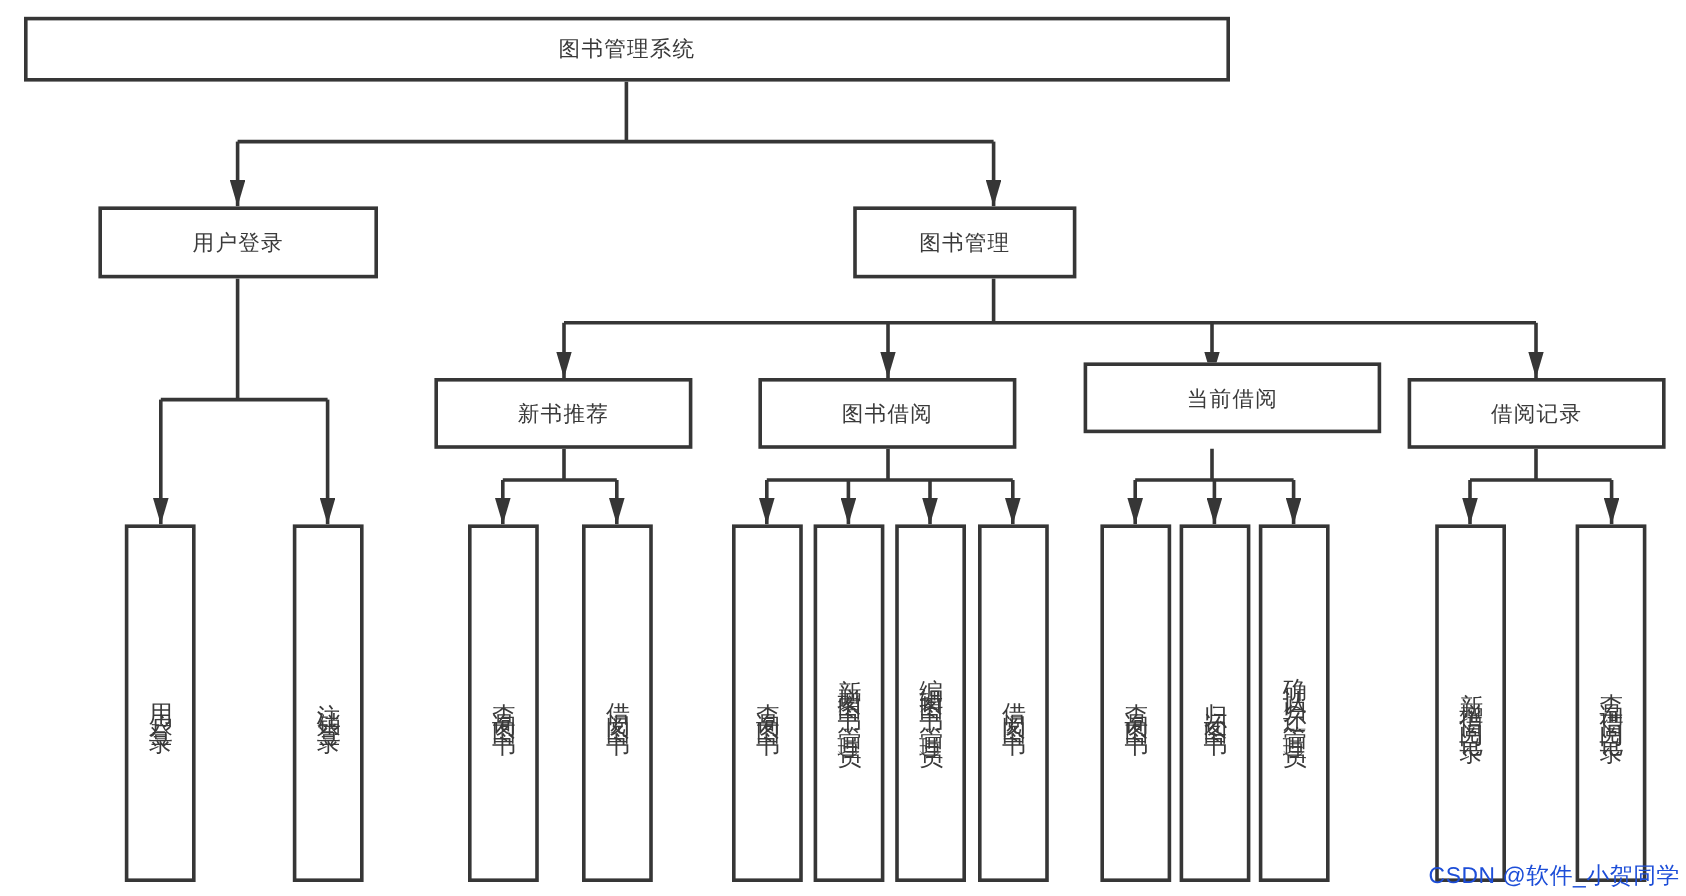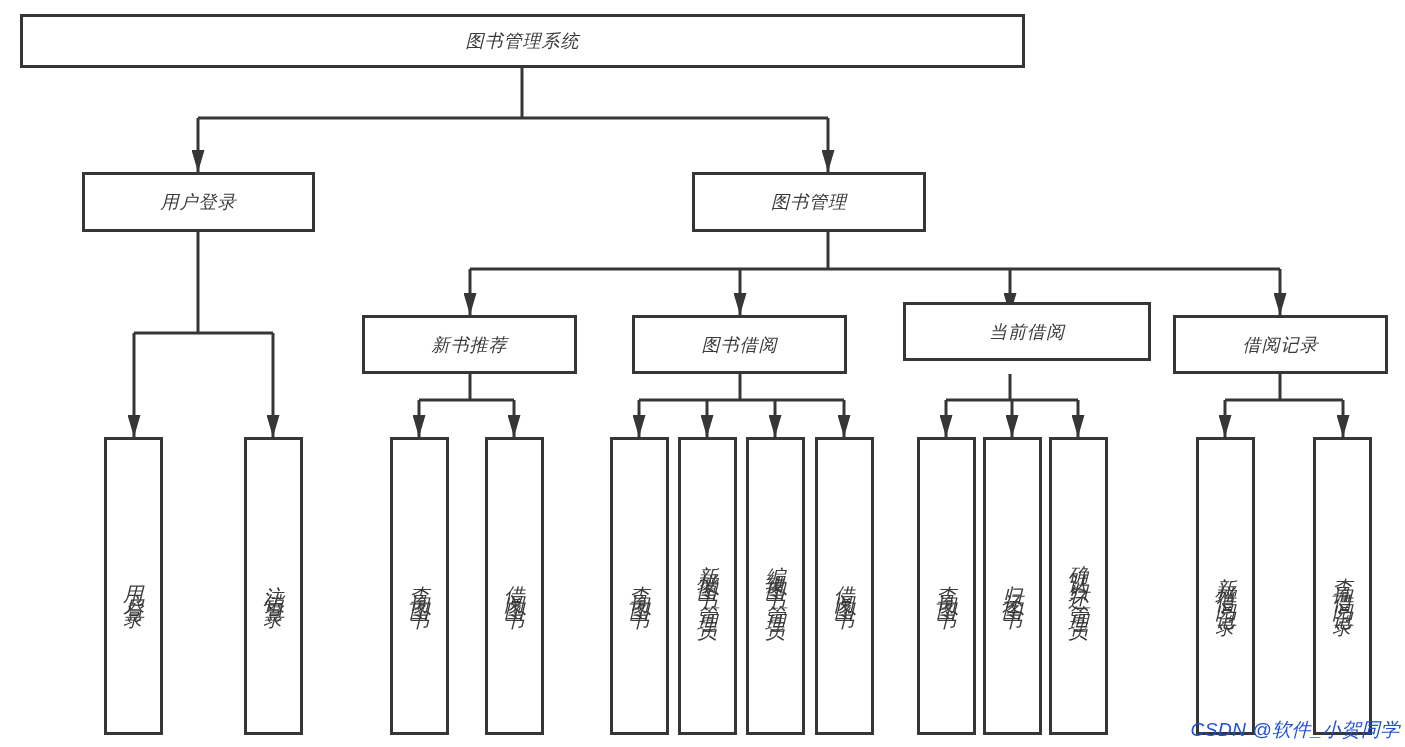--- a/index.html
+++ b/index.html
@@ -7,21 +7,20 @@
     padding: 0;
     background: #ffffff;
   }
   #stage {
     position: relative;
     width: 1405px;
     height: 747px;
     background: #ffffff;
     font-family: "Liberation Sans", "DejaVu Sans", sans-serif;
     overflow: hidden;
-    font-style: italic;
   }
   #connectors {
     position: absolute;
     left: 0;
     top: 0;
     width: 1405px;
     height: 747px;
     pointer-events: none;
   }
   .node {
@@ -94,21 +93,21 @@
     <line x1="946" y1="400" x2="946" y2="437" stroke="#363636" stroke-width="3" marker-end="url(#arrow)"></line>
     <line x1="1012" y1="400" x2="1012" y2="437" stroke="#363636" stroke-width="3" marker-end="url(#arrow)"></line>
     <line x1="1078" y1="400" x2="1078" y2="437" stroke="#363636" stroke-width="3" marker-end="url(#arrow)"></line>
     <line x1="1225" y1="400" x2="1225" y2="437" stroke="#363636" stroke-width="3" marker-end="url(#arrow)"></line>
     <line x1="1343" y1="400" x2="1343" y2="437" stroke="#363636" stroke-width="3" marker-end="url(#arrow)"></line>
   </svg>
 
   <div class="node hbox" style="left:20px;top:14px;width:1005px;height:54px">图书管理系统</div>
 
   <div class="node hbox" style="left:82px;top:172px;width:233px;height:60px">用户登录</div>
-  <div class="node hbox" style="left:692px;top:172px;width:234px;height:60px">图书管理</div>
+  <div class="node hbox" style="left:711px;top:172px;width:186px;height:60px">图书管理</div>
 
   <div class="node hbox" style="left:362px;top:315px;width:215px;height:59px">新书推荐</div>
   <div class="node hbox" style="left:632px;top:315px;width:215px;height:59px">图书借阅</div>
   <div class="node hbox" style="left:903px;top:302px;width:248px;height:59px">当前借阅</div>
   <div class="node hbox" style="left:1173px;top:315px;width:215px;height:59px">借阅记录</div>
 
   <div class="node vbox" style="left:104px;top:437px;width:59px;height:298px">
     <span>用户登录</span>
   </div>
   <div class="node vbox" style="left:244px;top:437px;width:59px;height:298px">

